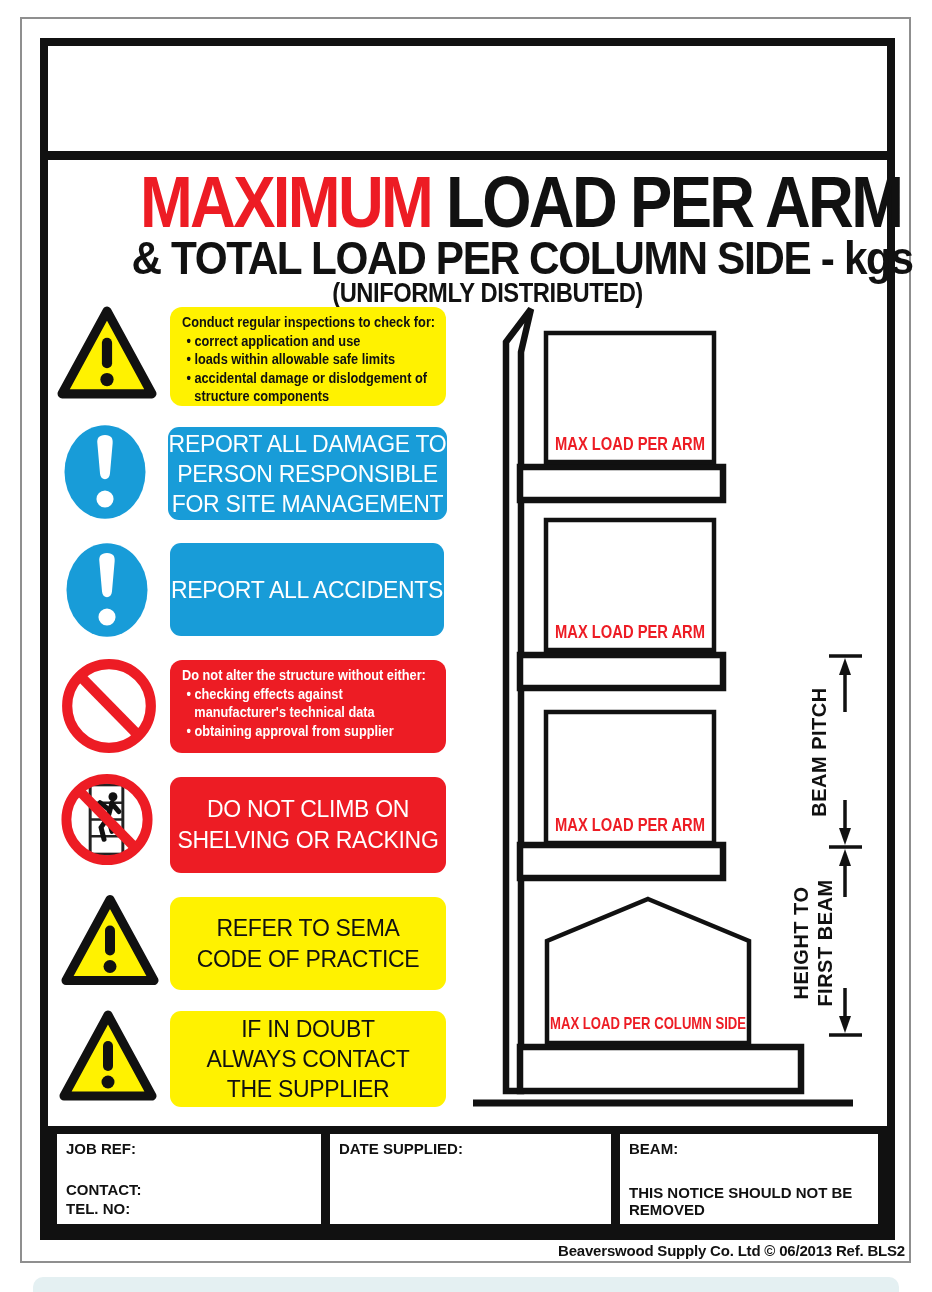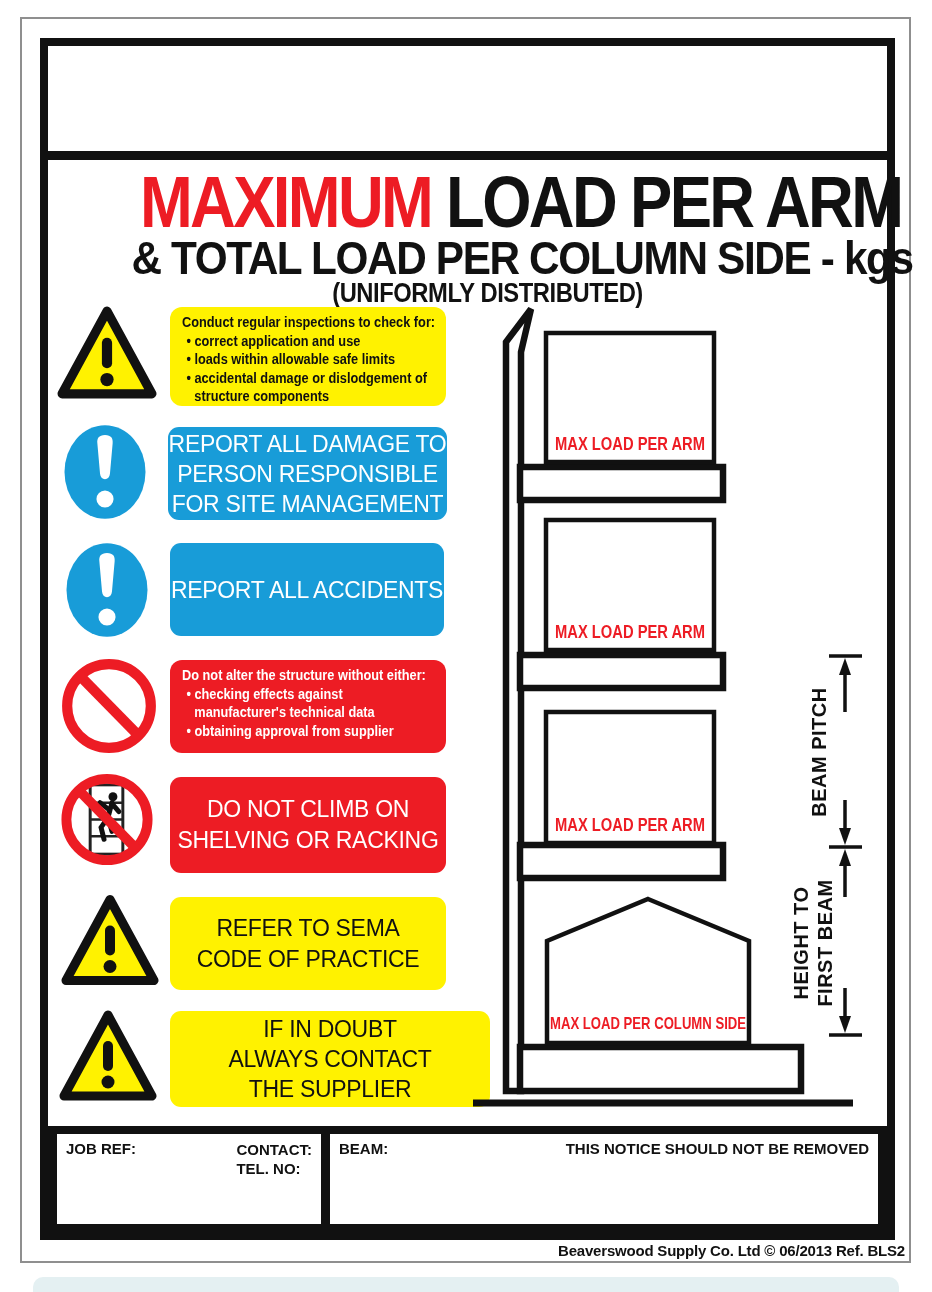--- a/index.html
+++ b/index.html
@@ -41,33 +41,33 @@
   .r1-box{left:168px;top:427px;width:279px;height:93px;font-size:23px;line-height:30px;letter-spacing:-0.3px;}
   .r2-icon{left:62px;top:540px;width:90px;height:100px;}
   .r2-box{left:170px;top:543px;width:274px;height:93px;font-size:23px;line-height:30px;letter-spacing:-0.3px;}
   .r3-icon{left:58px;top:655px;width:102px;height:102px;}
   .r3-box{left:170px;top:660px;width:276px;height:93px;}
   .r4-icon{left:56px;top:770px;width:102px;height:99px;}
   .r4-box{left:170px;top:777px;width:276px;height:96px;font-size:23px;line-height:31px;letter-spacing:-0.3px;}
   .r5-icon{left:60px;top:891px;width:100px;height:99px;}
   .r5-box{left:170px;top:897px;width:276px;height:93px;font-size:23px;line-height:31px;letter-spacing:-0.3px;}
   .r6-icon{left:58px;top:1006px;width:100px;height:100px;}
-  .r6-box{left:170px;top:1011px;width:320px;height:96px;font-size:23px;line-height:30px;letter-spacing:-0.3px;}
+  .r6-box{left:170px;top:1011px;width:276px;height:96px;font-size:23px;line-height:30px;letter-spacing:-0.3px;}
 
   .diagram{position:absolute;left:460px;top:300px;width:440px;height:812px;}
   .diagram .outline{fill:#fff;stroke:var(--ink);stroke-width:6.5;stroke-linejoin:miter;}
   .diagram .thin-outline{fill:#fff;stroke:var(--ink);stroke-width:4.5;}
   .diagram .arm-label{fill:var(--red);font-weight:bold;font-size:19px;text-anchor:middle;}
   .diagram .col-label{fill:var(--red);font-weight:bold;font-size:17px;text-anchor:middle;}
   .diagram .dim{stroke:var(--ink);stroke-width:3.5;}
   .diagram .dim-fill{fill:var(--ink);}
   .diagram .dim-label{fill:var(--ink);font-weight:bold;font-size:20px;text-anchor:middle;letter-spacing:0.5px;}
 
   .form-row{position:absolute;left:48px;top:1126px;width:839px;height:106px;background:var(--ink);display:flex;gap:9px;padding:8px 9px;}
-  .cell{background:#fff;display:flex;flex-direction:row;justify-content:space-between;padding:6px 9px;font-weight:bold;font-size:15px;color:var(--ink);}
+  .cell{background:#fff;display:flex;flex-direction:column;justify-content:space-between;padding:6px 9px;font-weight:bold;font-size:15px;color:var(--ink);}
   .cell .top{align-self:flex-start;}
   .cell-1{flex:0 0 264px;}
   .cell-2{flex:0 0 281px;}
   .cell-3{flex:1 1 auto;}
   .cell .stack div{line-height:19px;}
 
   .footer{position:absolute;top:1242px;right:27px;font-weight:bold;font-size:15px;color:var(--ink);letter-spacing:-0.2px;}
 
   .blue-strip{position:absolute;left:33px;top:1277px;width:866px;height:15px;background:var(--strip);border-radius:10px 10px 0 0;}
 </style>
@@ -202,20 +202,24 @@
   </svg>
 
   <div class="form-row">
     <div class="cell cell-1">
       <div class="top">JOB REF:</div>
       <div class="stack">
         <div>CONTACT:</div>
         <div>TEL. NO:</div>
       </div>
     </div>
+    <div class="cell cell-2">
+      <div class="top">DATE SUPPLIED:</div>
+      <div></div>
+    </div>
     <div class="cell cell-3">
       <div class="top">BEAM:</div>
       <div>THIS NOTICE SHOULD NOT BE REMOVED</div>
     </div>
   </div>
 
   <div class="footer">Beaverswood Supply Co. Ltd © 06/2013 Ref. BLS2</div>
 
   <div class="blue-strip"></div>
 

